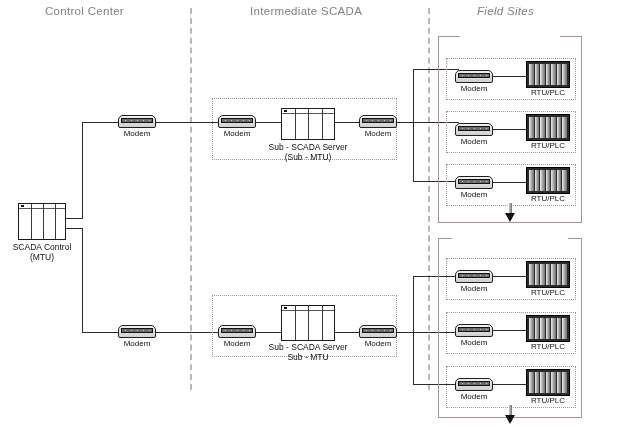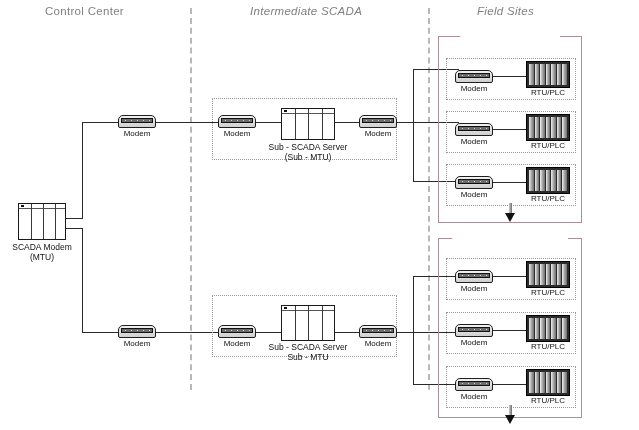--- a/index.html
+++ b/index.html
@@ -111,21 +111,21 @@
     width:0;height:0;border-left:5px solid transparent;
     border-right:5px solid transparent;border-top:9px solid #111;
   }
 </style>
 </head>
 <body>
 
 <div id="stage">
 
   <div class="col-header" style="left:45px;top:5px;">Control Center</div>
-  <div class="col-header" style="left:250px;top:5px;font-style:italic;">Intermediate SCADA</div>
+  <div class="col-header" style="left:250px;top:5px;">Intermediate SCADA</div>
   <div class="col-header" style="left:477px;top:5px;font-style:italic;">Field Sites</div>
 
   <div class="col-sep" style="left:190px;top:8px;height:382px;"></div>
   <div class="col-sep" style="left:428px;top:8px;height:382px;"></div>
 
   <div class="wire-h" style="left:66px;top:218px;width:17px;"></div>
   <div class="wire-h" style="left:66px;top:228px;width:17px;"></div>
 
   <div class="wire-v" style="left:82px;top:122px;height:97px;"></div>
 
@@ -162,21 +162,21 @@
   <div class="wire-h" style="left:493px;top:384px;width:33px;"></div>
 
   <div class="server" style="left:18px;top:203px;width:48px;height:37px;">
     <div class="topband"></div>
     <div class="dot"></div>
     <div class="slot" style="left:12px;"></div>
     <div class="slot" style="left:24px;"></div>
     <div class="slot" style="left:36px;"></div>
   </div>
   <div class="server-label" style="left:2px;top:242px;width:80px;">
-    <div>SCADA Modem</div>
+    <div>SCADA Control</div>
     <div>(MTU)</div>
   </div>
 
   <div class="modem" style="left:118px;top:115px;width:38px;height:13px;">
     <div class="body"></div>
     <div class="panel">
       <i class="led"></i>
         <i class="led"></i>
         <i class="led"></i>
         <i class="led"></i>

